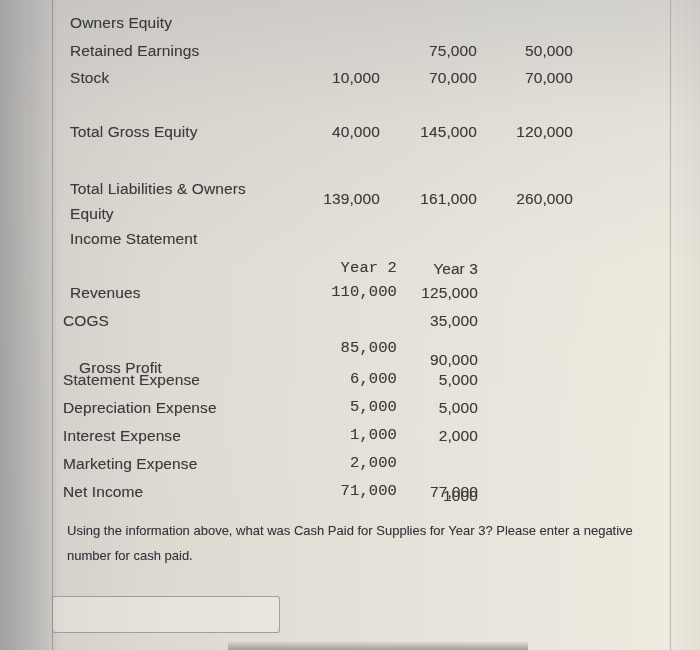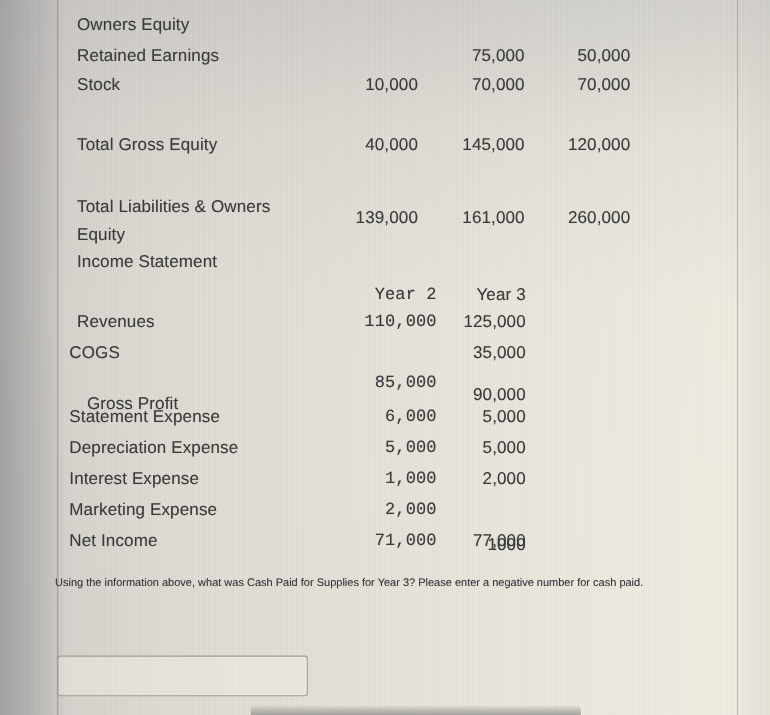--- a/index.html
+++ b/index.html
@@ -108,25 +108,25 @@
   #tlo-label {
     left: 70px;
     width: 200px;
     white-space: normal;
     line-height: 25px;
   }
 
   
   #question {
     position: absolute;
-    left: 50px;
+    left: 67px;
     top: 518px;
     width: 566px;
     color: #34343a;
-    font-size: 10px;
+    font-size: 13px;
     line-height: 25px;
     white-space: normal;
     text-shadow: 0 0 0.7px rgba(60,60,62,0.3);
   }
 
   
   #answer-input {
     position: absolute;
     left: 52px;
     top: 596px;

